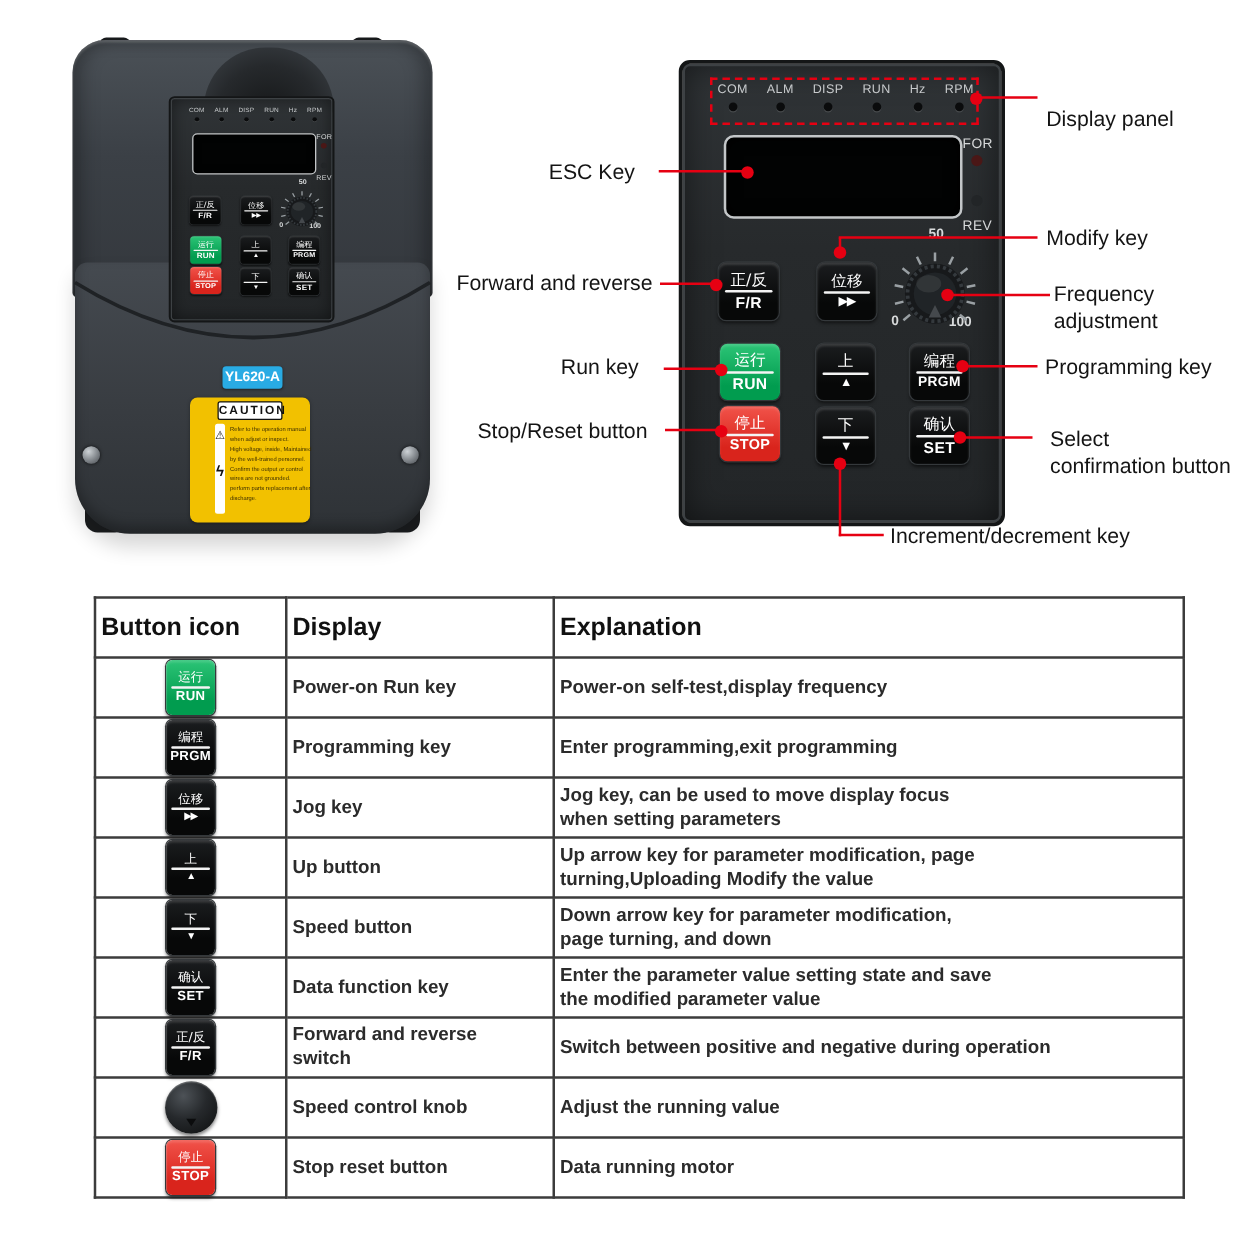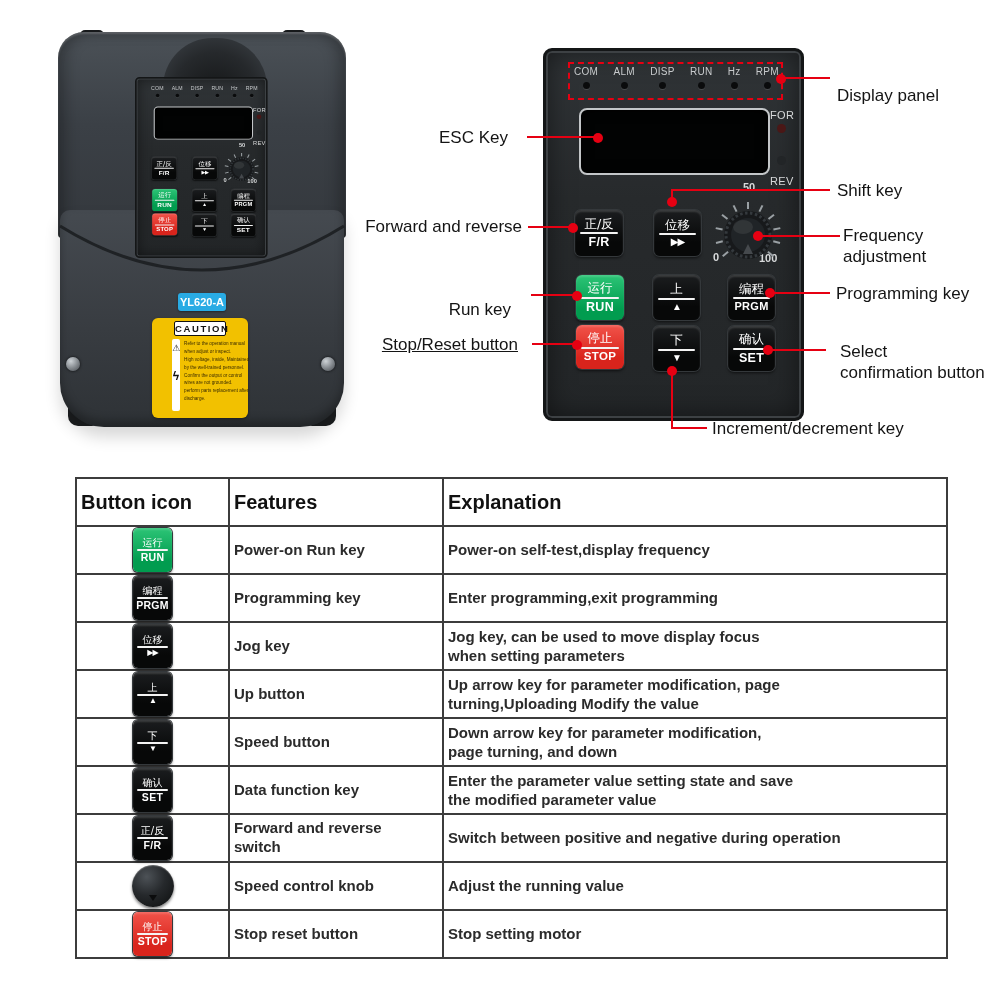--- a/index.html
+++ b/index.html
@@ -369,41 +369,41 @@
   <div class="cline" style="left:671px;top:190px;width:2px;height:12px;"></div>
   <div class="cline" style="left:671px;top:189px;width:159px;height:2px;"></div>
   <div class="cline" style="left:758px;top:235px;width:82px;height:2px;"></div>
   <div class="cline" style="left:770px;top:292px;width:60px;height:2px;"></div>
   <div class="cline" style="left:768px;top:349px;width:58px;height:2px;"></div>
   <div class="cline" style="left:671px;top:371px;width:2px;height:58px;"></div>
   <div class="cline" style="left:671px;top:427px;width:36px;height:2px;"></div>
 
   <div class="callout c-left" style="left:388px;top:128px;width:120px;">ESC Key</div>
   <div class="callout c-left" style="left:346px;top:217px;width:176px;">Forward and reverse</div>
-  <div class="callout c-left" style="left:391px;top:300px;width:120px;">Run key</div>
-  <div class="callout c-left" style="left:358px;top:335px;width:160px;text-decoration:underline;">Stop/Reset button</div>
+  <div class="callout c-left" style="left:391px;top:284px;width:120px;">Run key</div>
+  <div class="callout c-left" style="left:358px;top:335px;width:160px;">Stop/Reset button</div>
   <div class="callout c-right" style="left:837px;top:69px;margin-top:17px;">Display panel</div>
-  <div class="callout c-right" style="left:837px;top:181px;">Shift key</div>
+  <div class="callout c-right" style="left:837px;top:181px;">Modify key</div>
   <div class="callout c-right" style="left:843px;top:226px;">Frequency
 adjustment</div>
   <div class="callout c-right" style="left:836px;top:284px;">Programming key</div>
   <div class="callout c-right" style="left:830px;top:342px;margin-left:10px;">Select
 confirmation button</div>
   <div class="callout c-right" style="left:712px;top:419px;">Increment/decrement key</div>
 
   <table id="btn-table">
     <colgroup>
         <col class="col-icon">
         <col class="col-feat">
         <col>
       </colgroup>
     <thead>
       <tr>
         <th>Button icon</th>
-        <th>Features</th>
+        <th>Display</th>
         <th>Explanation</th>
       </tr>
     </thead>
     <tbody id="btn-table-body">
         <tr>
           <td>
             <div class="icon-wrap">
               <div class="key mini key-run">
                 <span class="kt">运行</span>
                 <span class="kd"></span>
@@ -510,18 +510,18 @@
           <td>
             <div class="icon-wrap">
               <div class="key mini key-stop">
                 <span class="kt">停止</span>
                 <span class="kd"></span>
                 <span class="kb">STOP</span>
               </div>
             </div>
           </td>
           <td class="feat-cell">Stop reset button</td>
-          <td class="expl-cell">Stop setting motor</td>
+          <td class="expl-cell">Data running motor</td>
         </tr>
       </tbody>
   </table>
 
 </div>
 
 </body></html>

